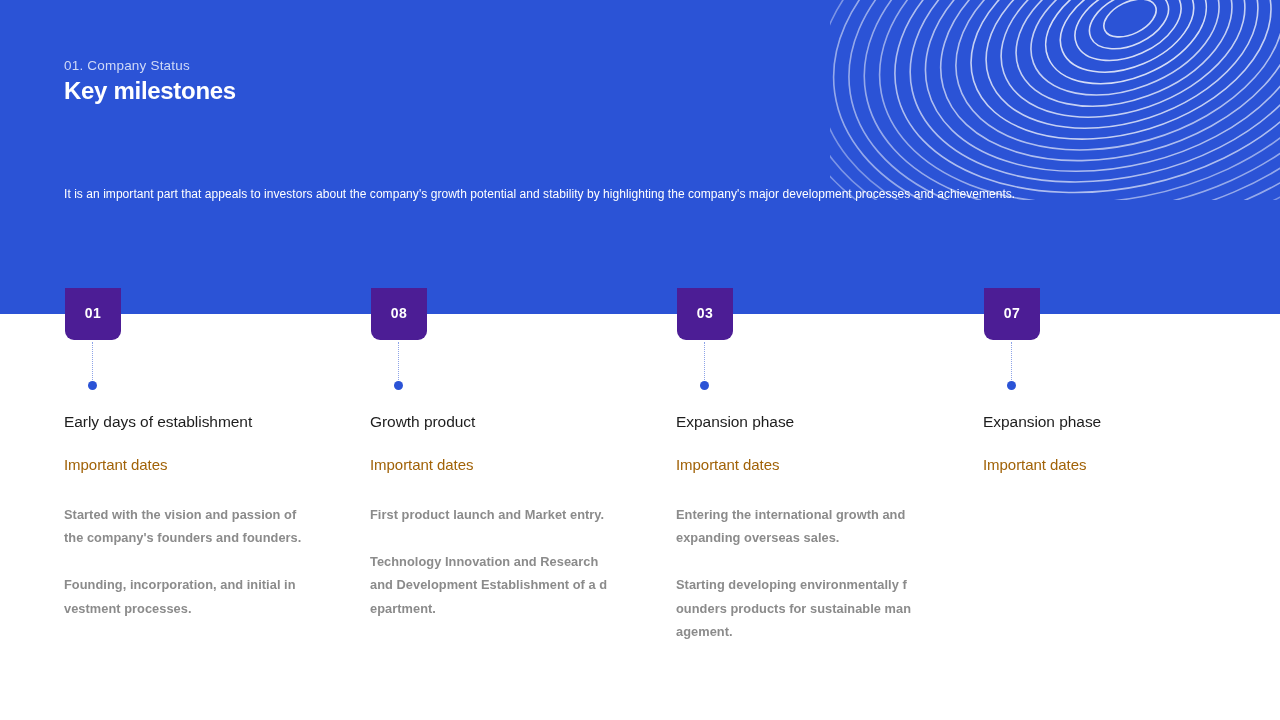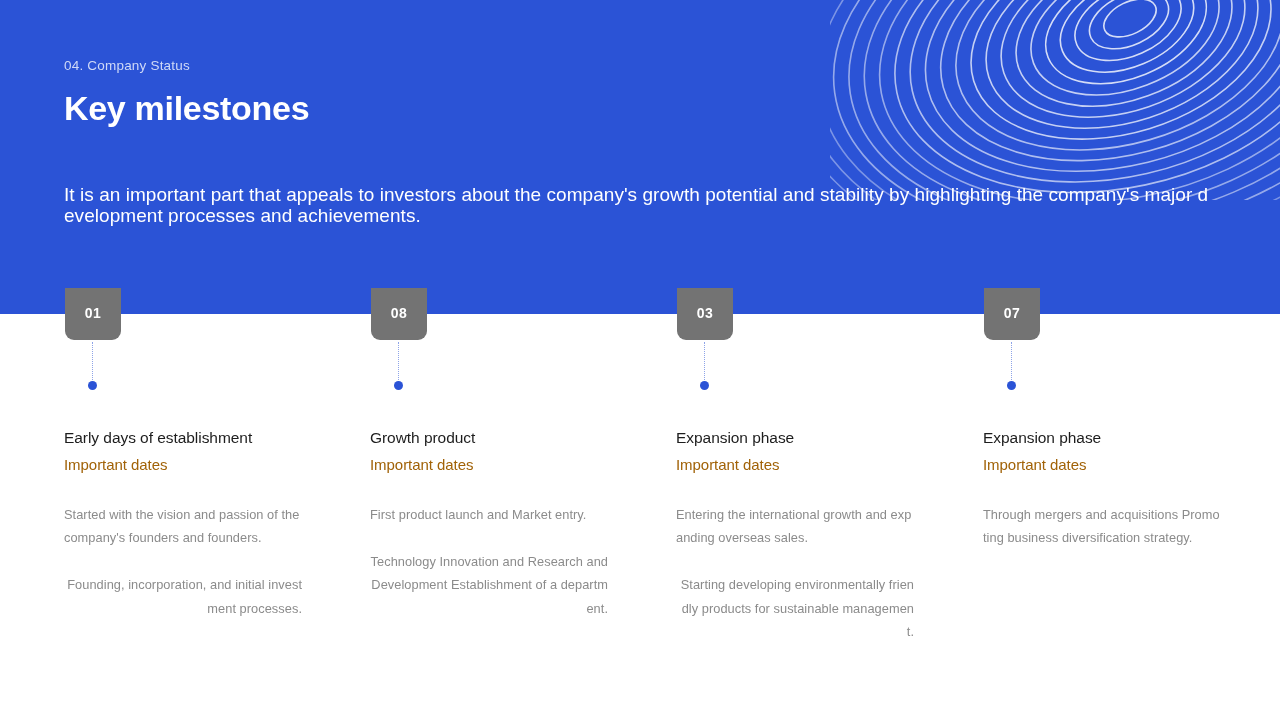--- a/index.html
+++ b/index.html
@@ -51,34 +51,34 @@
 
   #eyebrow {
     font-size: 13.5px;
     letter-spacing: 0.2px;
     color: #cfd9f7;
     font-weight: 400;
     line-height: 1.2;
   }
 
   #slide-title {
-    margin-top: 16px;
-    font-size: 34px;
+    margin-top: 4px;
+    font-size: 24px;
     font-weight: 700;
     color: #ffffff;
     letter-spacing: -0.3px;
     line-height: 1.1;
   }
 
   #lead-paragraph {
     position: absolute;
     left: 64px;
     top: 184px;
     width: 1152px;
-    font-size: 19px;
+    font-size: 12px;
     line-height: 21px;
     color: #ffffff;
     font-weight: 400;
     letter-spacing: 0.05px;
     z-index: 3;
     word-break: break-all;
   }
 
   
   #timeline {
@@ -99,21 +99,21 @@
   .milestone-col.c1 { left: 370px; }
   .milestone-col.c2 { left: 676px; }
   .milestone-col.c3 { left: 983px; }
 
   .step-badge {
     position: absolute;
     top: 288px;
     left: 1px;
     width: 56px;
     height: 52px;
-    background: #737373;
+    background: #4c1d95;
     border-radius: 0 0 9px 9px;
     color: #ffffff;
     font-size: 14px;
     font-weight: 700;
     letter-spacing: 0.4px;
     display: flex;
     align-items: flex-start;
     justify-content: center;
     padding-top: 17px;
     z-index: 5;
@@ -135,21 +135,21 @@
     left: 24px;
     width: 9px;
     height: 9px;
     border-radius: 50%;
     background: #2B53D6;
     z-index: 3;
   }
 
   .milestone-title {
     position: absolute;
-    top: 428px;
+    top: 412px;
     left: 0;
     width: 290px;
     font-size: 15.5px;
     color: #1d1d1d;
     font-weight: 400;
     line-height: 1.3;
     letter-spacing: -0.05px;
   }
 
   .milestone-subtitle {
@@ -165,28 +165,27 @@
   }
 
   .milestone-body {
     position: absolute;
     top: 503px;
     left: 0;
     width: 238px;
     font-size: 12.8px;
     line-height: 23.4px;
     color: #8b8b8b;
-    font-weight: 400;
+    font-weight: 700;
     letter-spacing: 0.05px;
     word-break: break-all;
   }
 
   .milestone-body p + p {
     margin-top: 23.4px;
-    text-align: right;
   }
 </style>
 </head>
 <body>
 
 <div id="slide">
 
   <div id="header-band">
     <svg id="swirl-decoration" viewBox="0 0 460 330" xmlns="http://www.w3.org/2000/svg" aria-hidden="true">
       <g fill="none" stroke="#ffffff" stroke-width="1.6">
@@ -219,21 +218,21 @@
         </g>
         <g opacity="0.38">
           <ellipse cx="281" cy="186" rx="294" ry="187" transform="rotate(-7 281 186)"></ellipse>
           <ellipse cx="280" cy="188" rx="308" ry="196" transform="rotate(-6 280 188)"></ellipse>
           <ellipse cx="279" cy="190" rx="322" ry="205" transform="rotate(-5 279 190)"></ellipse>
         </g>
       </g>
     </svg>
 
     <div id="header-text">
-      <div id="eyebrow">04. Company Status</div>
+      <div id="eyebrow">01. Company Status</div>
       <h1 id="slide-title">Key milestones</h1>
     </div>
 
     <p id="lead-paragraph">It is an important part that appeals to investors about the company's growth potential and stability by highlighting the company's major development processes and achievements.</p>
   </div>
 
   <div id="timeline">
 
     <div class="milestone-col c0">
       <div class="step-badge">01</div>
@@ -260,29 +259,28 @@
     </div>
 
     <div class="milestone-col c2">
       <div class="step-badge">03</div>
       <div class="connector-line"></div>
       <div class="connector-dot"></div>
       <div class="milestone-title">Expansion phase</div>
       <div class="milestone-subtitle">Important dates</div>
       <div class="milestone-body">
           <p>Entering the international growth and expanding overseas sales.</p>
-          <p>Starting developing environmentally friendly products for sustainable management.</p>
+          <p>Starting developing environmentally founders products for sustainable management.</p>
         </div>
     </div>
 
     <div class="milestone-col c3">
       <div class="step-badge">07</div>
       <div class="connector-line"></div>
       <div class="connector-dot"></div>
       <div class="milestone-title">Expansion phase</div>
       <div class="milestone-subtitle">Important dates</div>
       <div class="milestone-body">
-          <p>Through mergers and acquisitions Promoting business diversification strategy.</p>
         </div>
     </div>
 
   </div>
 </div>
 
 </body></html>

